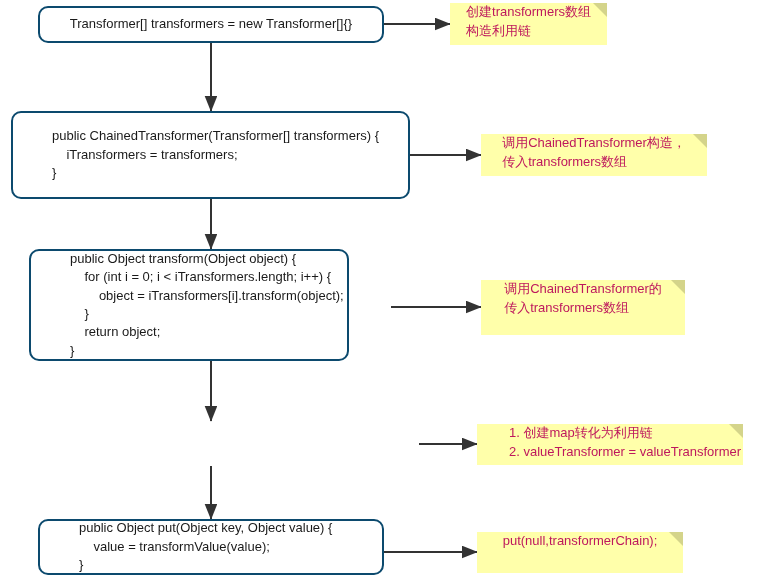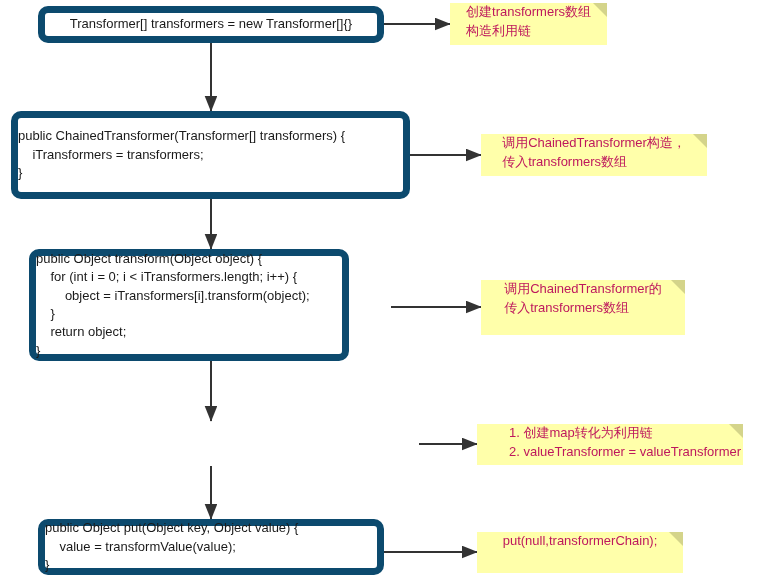--- a/index.html
+++ b/index.html
@@ -16,37 +16,38 @@
     width: 759px;
     height: 586px;
     background: #ffffff;
     overflow: hidden;
   }
   
   .node {
     position: absolute;
     box-sizing: border-box;
     background: #ffffff;
-    border: 7px solid #0c4a6e;
+    border: 2px solid #0c4a6e;
     border-radius: 10px;
     display: flex;
     align-items: center;
     z-index: 3;
   }
   .node.center {
     justify-content: center;
   }
   .node-text {
     font-size: 13px;
     line-height: 1.42;
     color: #1a1a1a;
     white-space: pre;
     font-family: "Liberation Sans", "DejaVu Sans", sans-serif;
   }
   .node.code .node-text {
+    margin-left: 39px;
   }
   .node.center .node-text {
     text-align: center;
   }
   
   .note {
     position: absolute;
     box-sizing: border-box;
     background: #ffffaa;
     color: #be185d;

